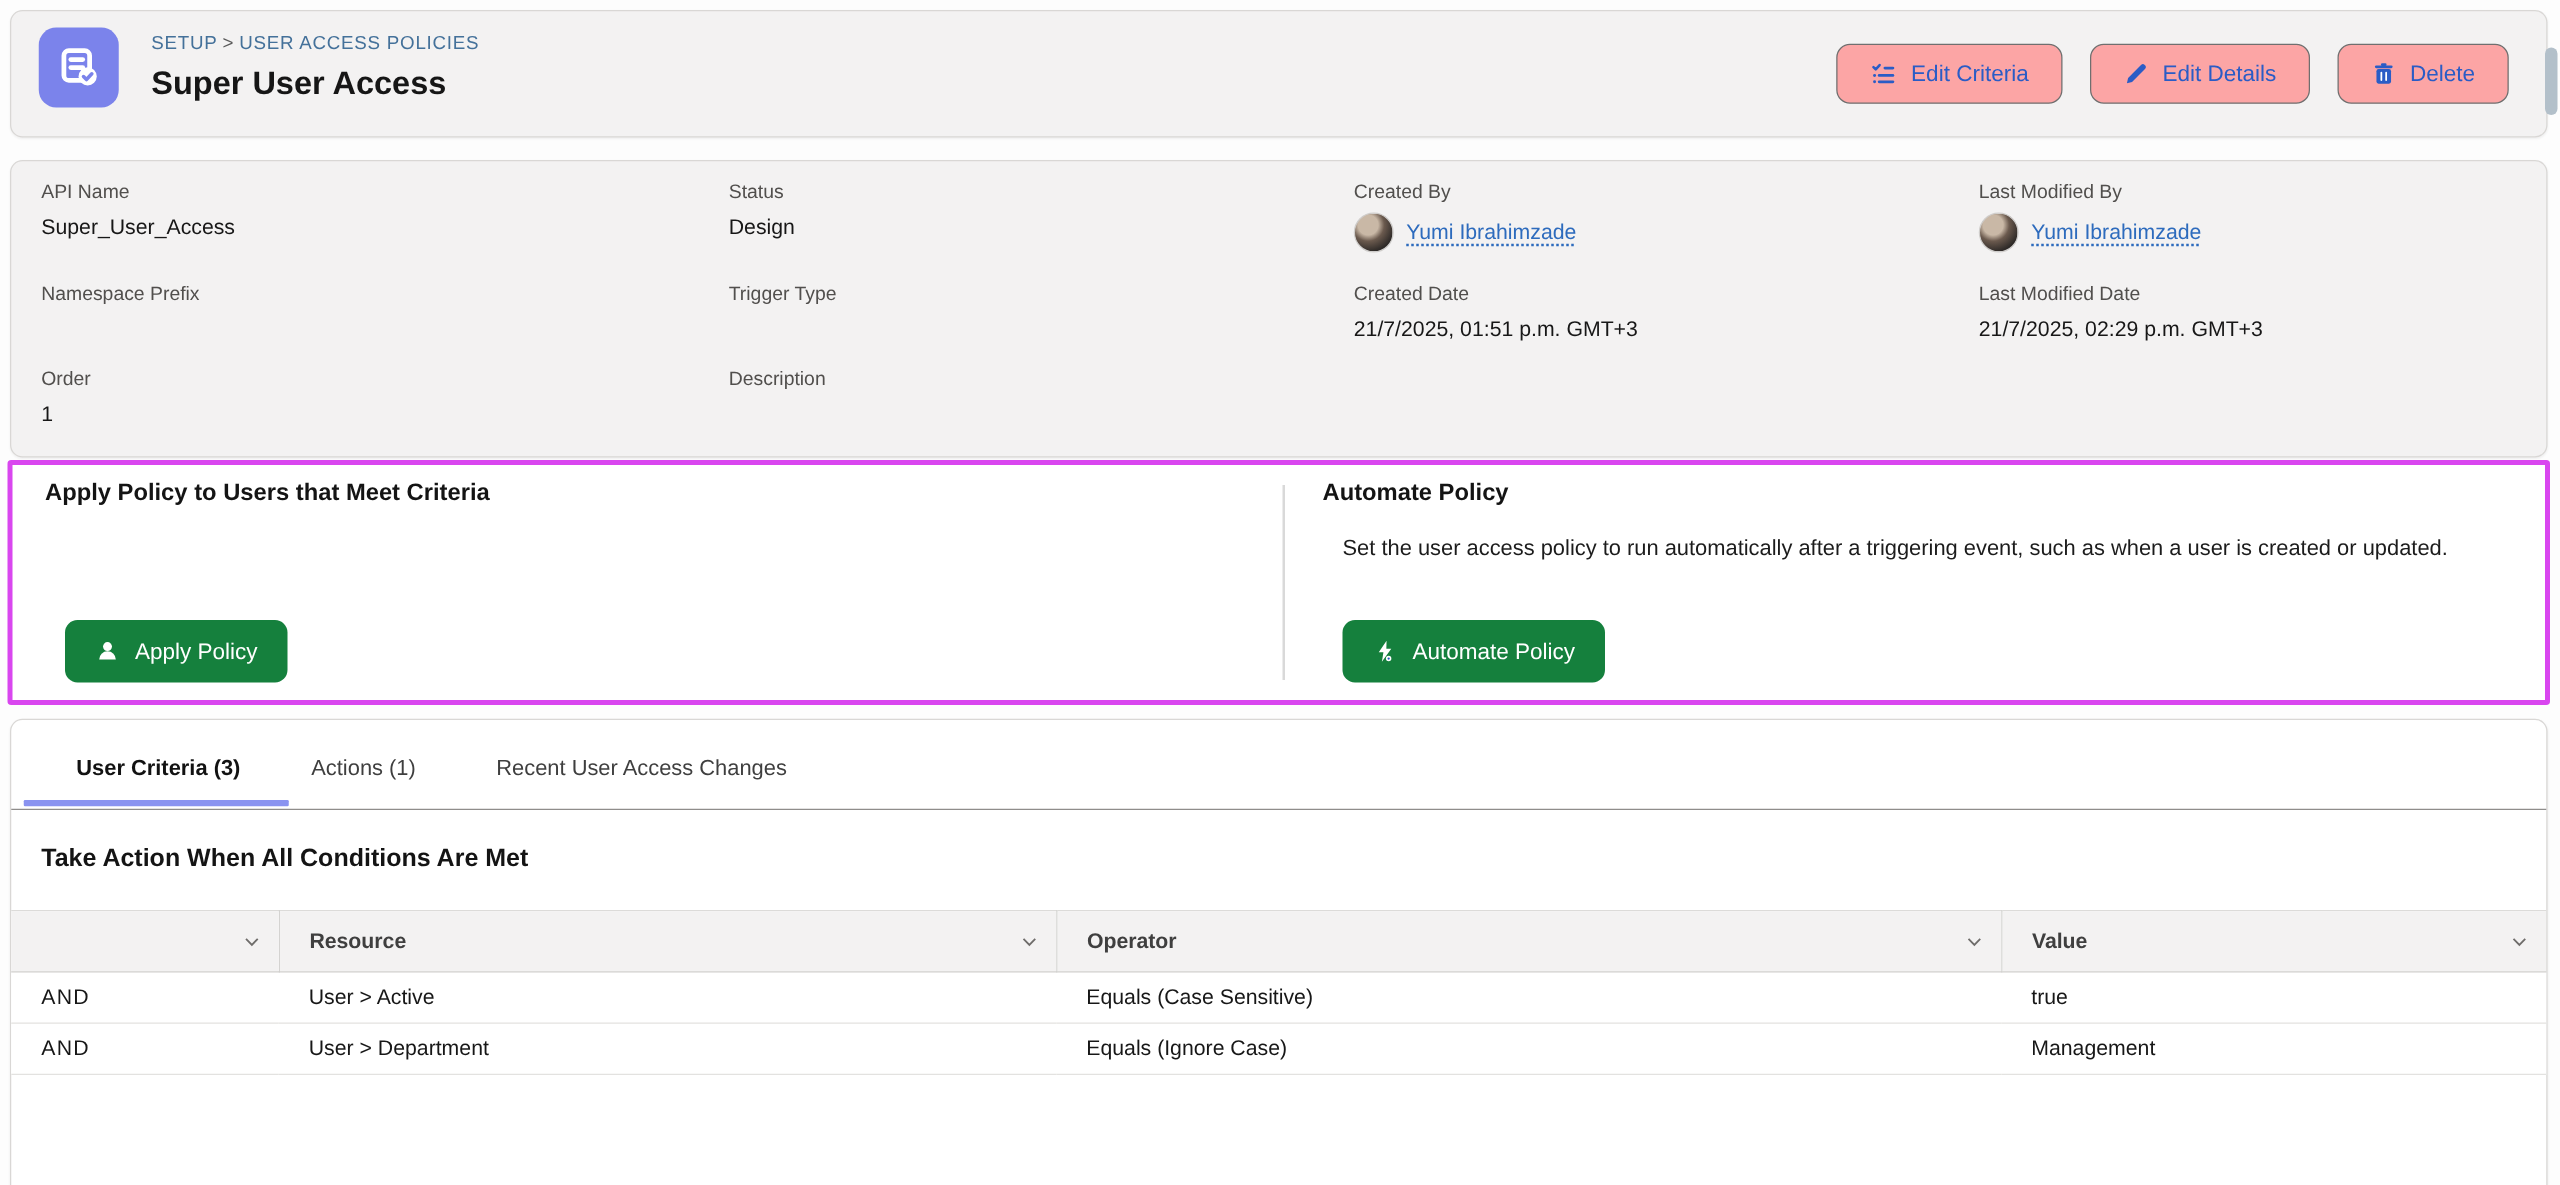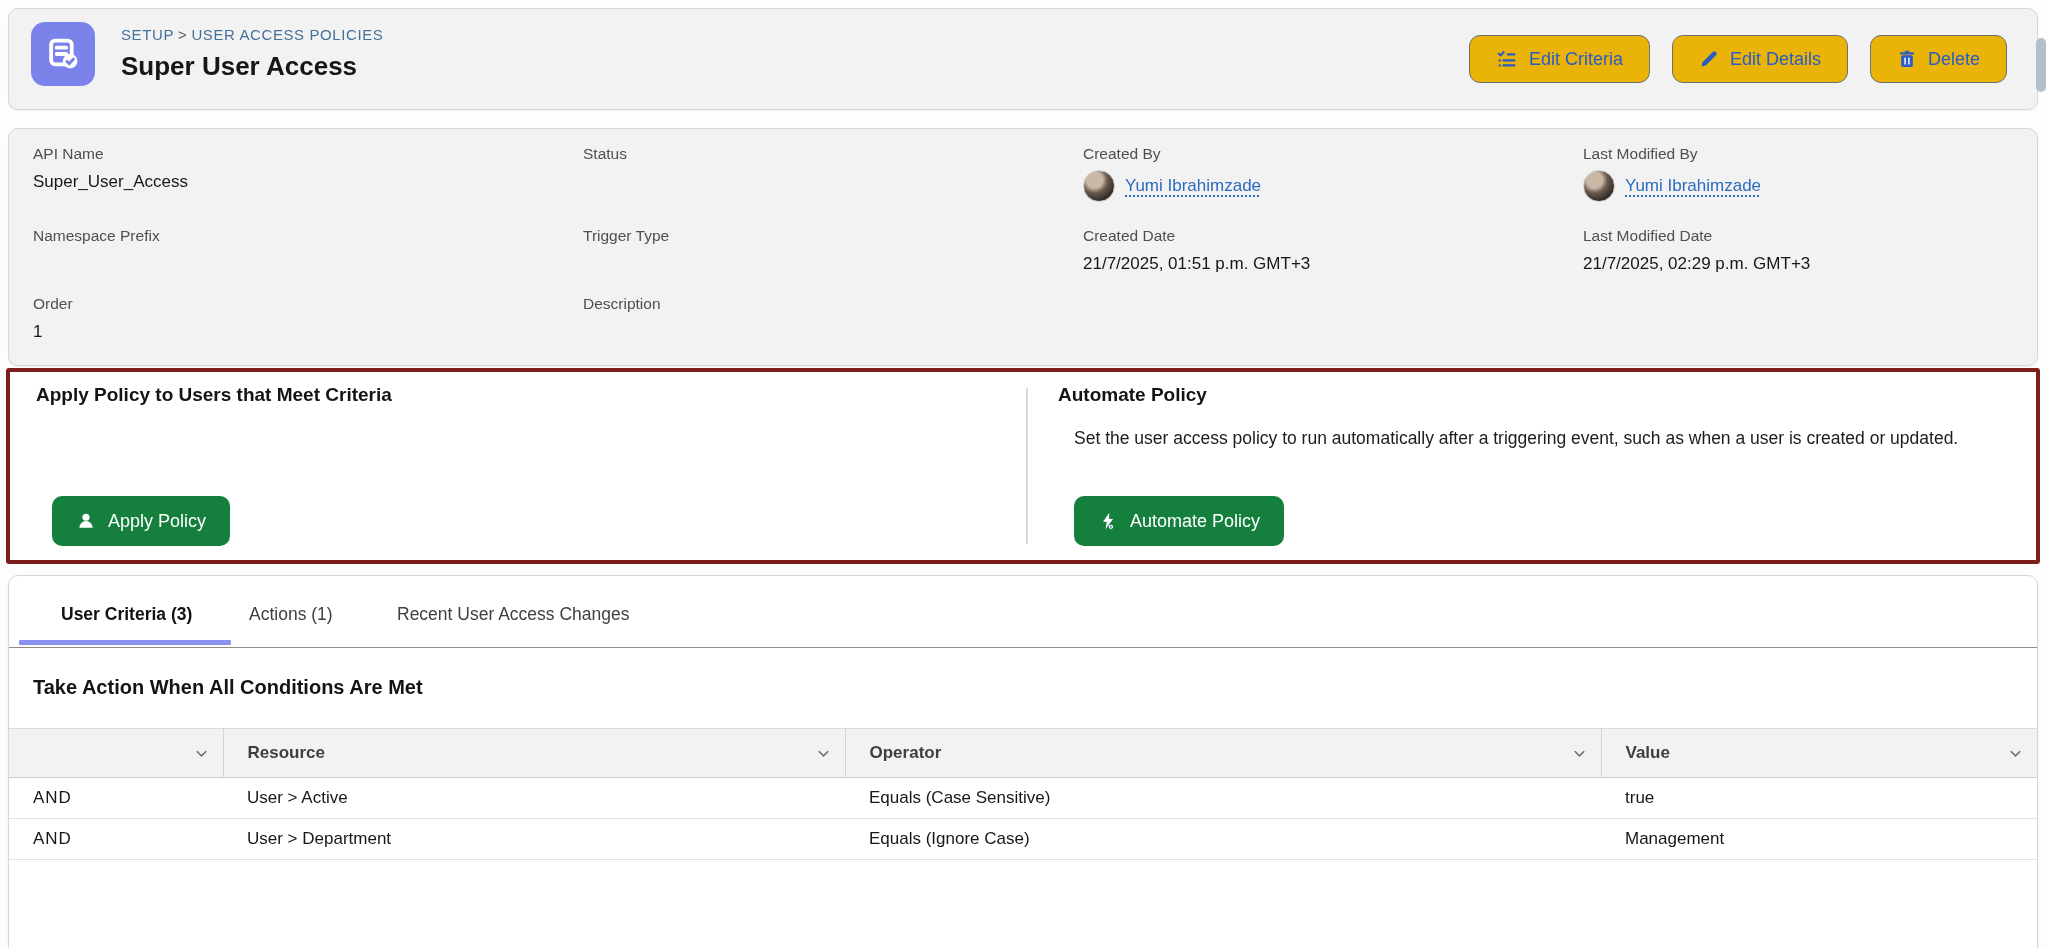--- a/index.html
+++ b/index.html
@@ -23,21 +23,21 @@
   }
   .breadcrumb .sep { color:#5a5a5a; padding:0 4px; }
   .breadcrumb a { color:#44719a; text-decoration:none; cursor:pointer; }
   .page-title {
     position:absolute; left:112px; top:42px; font-size:26px; font-weight:700; color:#161616;
   }
   .header-actions {
     position:absolute; right:30px; top:26px; display:flex; gap:22px;
   }
   .btn-outline {
-    height:48px; background:#eab308; border:1px solid #6f6f6f; border-radius:11px;
+    height:48px; background:#fca5a5; border:1px solid #6f6f6f; border-radius:11px;
     display:flex; align-items:center; gap:11px; padding:0 26px;
     color:#2a5cc6; font-size:18px; font-weight:500; cursor:pointer; font-family:inherit;
   }
   .btn-outline svg { flex:0 0 auto; }
   
   #details-card { left:8px; top:128px; width:2030px; height:238px; box-shadow:0 1px 2px rgba(0,0,0,.06); }
   .fcol { position:absolute; top:0; }
   .fcol-1 { left:24px;  width:520px; }
   .fcol-2 { left:574px; width:480px; }
   .fcol-3 { left:1074px; width:480px; }
@@ -48,21 +48,21 @@
   .user-chip { display:flex; align-items:center; gap:10px; margin-top:7px; }
   .avatar {
     width:32px; height:32px; border-radius:50%;
     background:radial-gradient(circle at 35% 30%, #c9b8a6 0 28%, #6b5a4e 45%, #2e2a28 75%);
     border:1px solid #cfcdcb;
   }
   .user-link { font-size:17px; color:#2d6bbd; text-decoration:underline dotted #2d6bbd 1.5px; text-underline-offset:4px; cursor:pointer; }
   
   #policy-card {
     position:absolute; left:6px; top:368px; width:2034px; height:196px;
-    background:#ffffff; border:4px solid #7f1d1d; border-radius:3px;
+    background:#ffffff; border:4px solid #d946ef; border-radius:3px;
   }
   .panel-title { position:absolute; font-size:19px; font-weight:700; color:#141414; }
   .panel-desc { position:absolute; font-size:17.5px; color:#1c1c1c; line-height:25px; }
   .btn-brand {
     position:absolute; height:50px; background:#15803d; border:none; border-radius:10px;
     display:flex; align-items:center; gap:12px; padding:0 24px;
     color:#ffffff; font-size:18px; font-weight:500; cursor:pointer; font-family:inherit;
   }
   .v-divider { position:absolute; left:1016px; top:16px; bottom:16px; width:2px; background:#d9d9d9; }
   
@@ -159,20 +159,21 @@
         <div class="field-value"></div>
       </div>
       <div class="field" style="top:166px;">
         <div class="field-label">Order</div>
         <div class="field-value">1</div>
       </div>
     </div>
     <div class="fcol fcol-2">
       <div class="field" style="top:16px;">
         <div class="field-label">Status</div>
+        <div class="field-value">Design</div>
       </div>
       <div class="field" style="top:98px;">
         <div class="field-label">Trigger Type</div>
         <div class="field-value"></div>
       </div>
       <div class="field" style="top:166px;">
         <div class="field-label">Description</div>
         <div class="field-value"></div>
       </div>
     </div>

